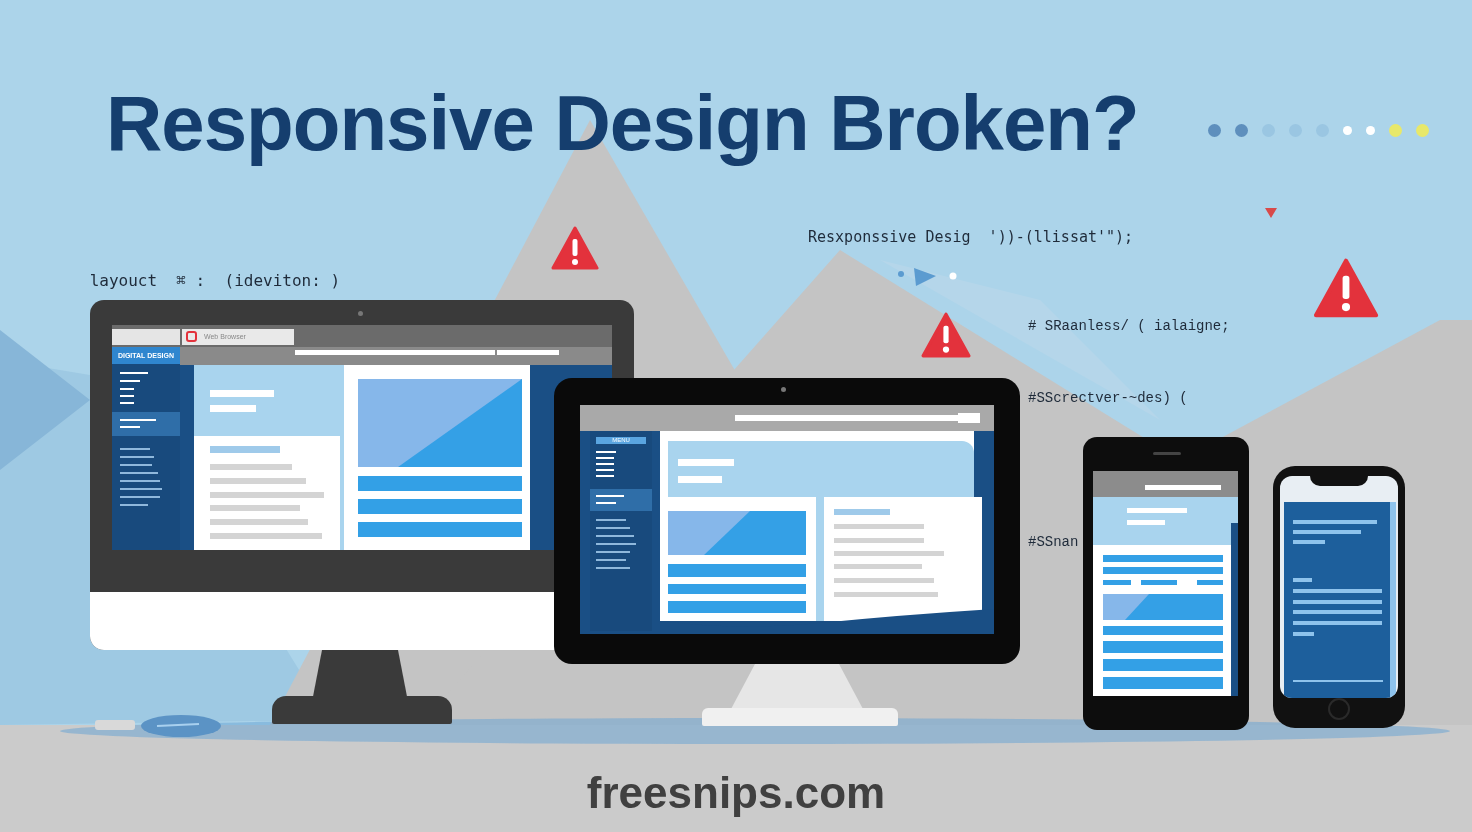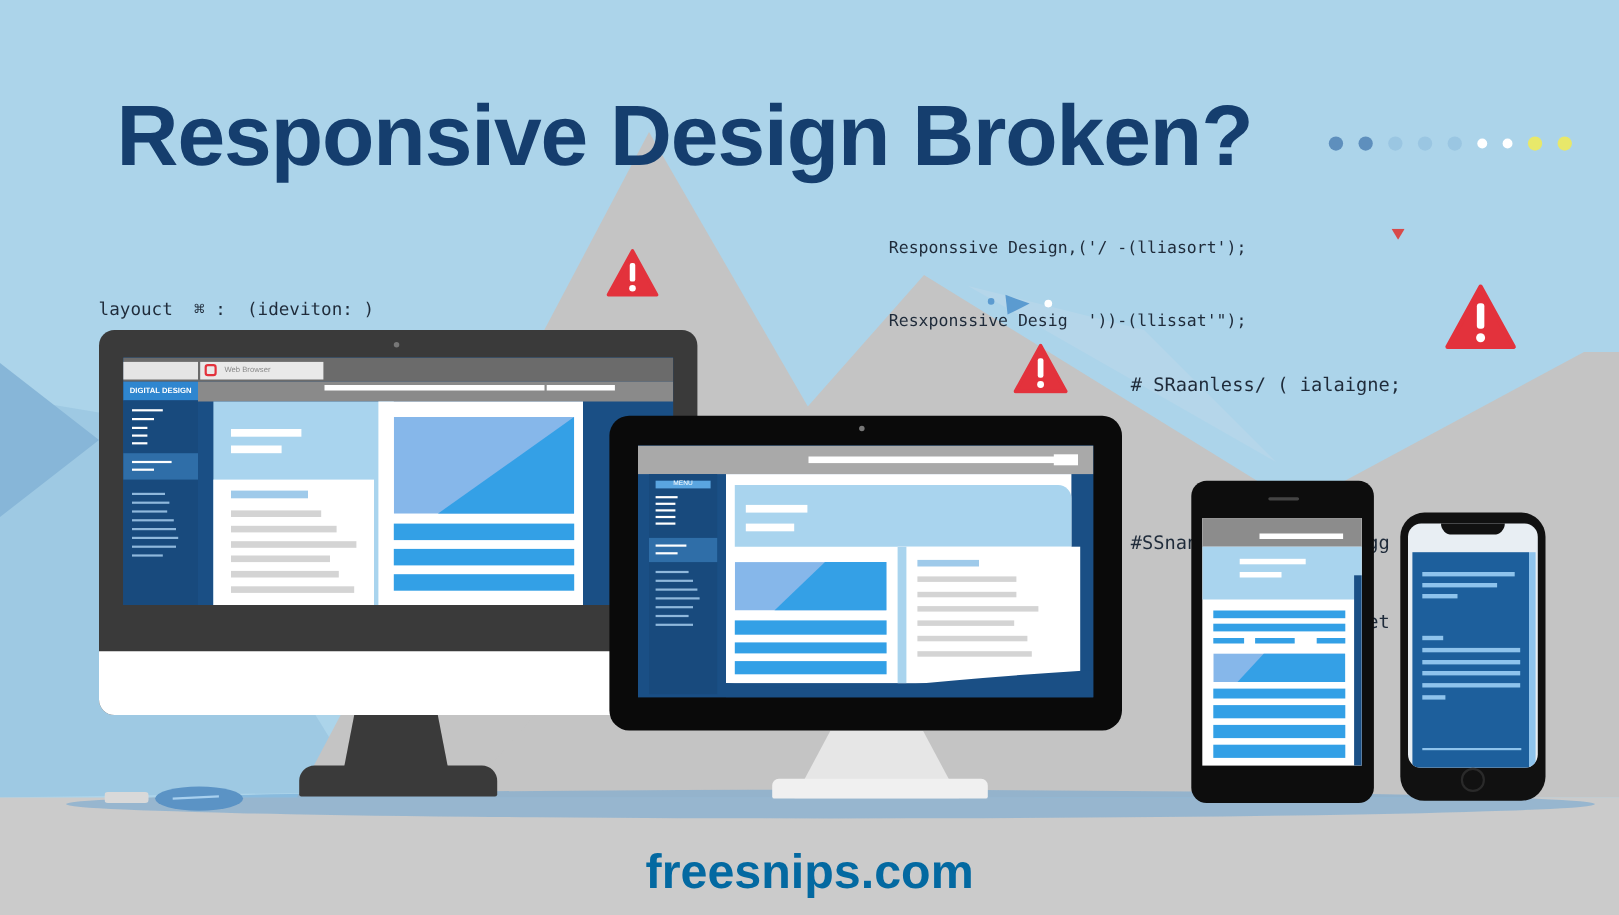--- a/index.html
+++ b/index.html
@@ -1,21 +1,21 @@
 <!DOCTYPE html>
 <html><head>
 <meta charset="utf-8">
 <style>
   html,body{margin:0;padding:0;}
   body{width:1472px;height:832px;overflow:hidden;position:relative;background:#acd4ea;font-family:"Liberation Sans",sans-serif;}
   .abs{position:absolute;}
   .bg-mountains{position:absolute;left:0;top:0;width:1472px;height:832px;}
   .floor{position:absolute;left:0;top:725px;width:1472px;height:107px;background:#cbcbcb;}
   .title{position:absolute;left:106px;top:78px;font-family:"Liberation Sans",sans-serif;font-weight:bold;font-size:78px;color:#153e6e;letter-spacing:-1px;white-space:nowrap;}
-  .footer{position:absolute;left:0;width:1472px;top:768px;text-align:center;font-weight:bold;font-size:44px;color:#0369a1;}
+  .footer{position:absolute;left:0;width:1472px;top:768px;text-align:center;font-weight:bold;font-size:44px;color:#404040;}
   .code{position:absolute;font-family:"DejaVu Sans Mono",monospace;font-size:16px;color:#1f2b3a;white-space:pre;}
   .dots{position:absolute;left:1208px;top:124px;display:flex;gap:14px;}
   .dot{width:13px;height:13px;border-radius:50%;}
   .warn{position:absolute;}
   
   .mon{position:absolute;left:90px;top:300px;width:544px;height:350px;background:#3a3a3a;border-radius:14px;}
   .mon-chin{position:absolute;left:90px;top:592px;width:544px;height:58px;background:#ffffff;border-radius:0 0 14px 14px;}
   .mon-screen{position:absolute;left:112px;top:325px;width:500px;height:225px;background:#1a4f85;overflow:hidden;}
   .mon-neck{position:absolute;left:310px;top:650px;width:100px;height:62px;background:#3a3a3a;clip-path:polygon(12% 0,88% 0,100% 100%,0 100%);}
   .mon-foot{position:absolute;left:272px;top:696px;width:180px;height:28px;background:#3a3a3a;border-radius:14px 14px 2px 2px;}
@@ -59,25 +59,25 @@
   <div class="dot" style="background:#ffffff;width:9px;height:9px;margin-top:2px"></div>
   <div class="dot" style="background:#ffffff;width:9px;height:9px;margin-top:2px"></div>
   <div class="dot" style="background:#e8e86a"></div>
   <div class="dot" style="background:#e8e86a"></div>
 </div>
 
 <div class="code" style="left:80px;top:229px;">
   <div style="margin-top:4px"> layouct  ⌘ :  (ideviton: )</div>
 </div>
 <div class="code" style="left:808px;top:180px;font-size:15px;">
-  <div>Responssive Design,('/ -(lliasort');</div>
   <div style="margin-top:12px">Resxponssive Desig  '))-(llissat'");</div>
 </div>
-<div class="code" style="left:1028px;top:290px;font-size:17px;line-height:24px;">
+<div class="code" style="left:1028px;top:266px;font-size:14px;line-height:24px;font-family:Liberation Mono, monospace;">
   <div># SRaanless/ ( ialaigne;</div>
+  <div>#SScrectver-~des) (</div>
   <div style="height:24px"></div>
   <div>#SSnan leng/ / istallgg</div>
   <div>         Brook-  Tablet</div>
 </div>
 
 <svg class="warn" style="left:551px;top:226px;" width="48" height="44" viewBox="0 0 48 44">
   <path d="M24 2 L46 42 L2 42 Z" fill="#e3323c" stroke="#e3323c" stroke-width="3" stroke-linejoin="round"></path>
   <rect x="21.5" y="13" width="5" height="17" rx="2" fill="#fff"></rect>
     <circle cx="24" cy="36" r="3" fill="#fff"></circle>
 </svg>

